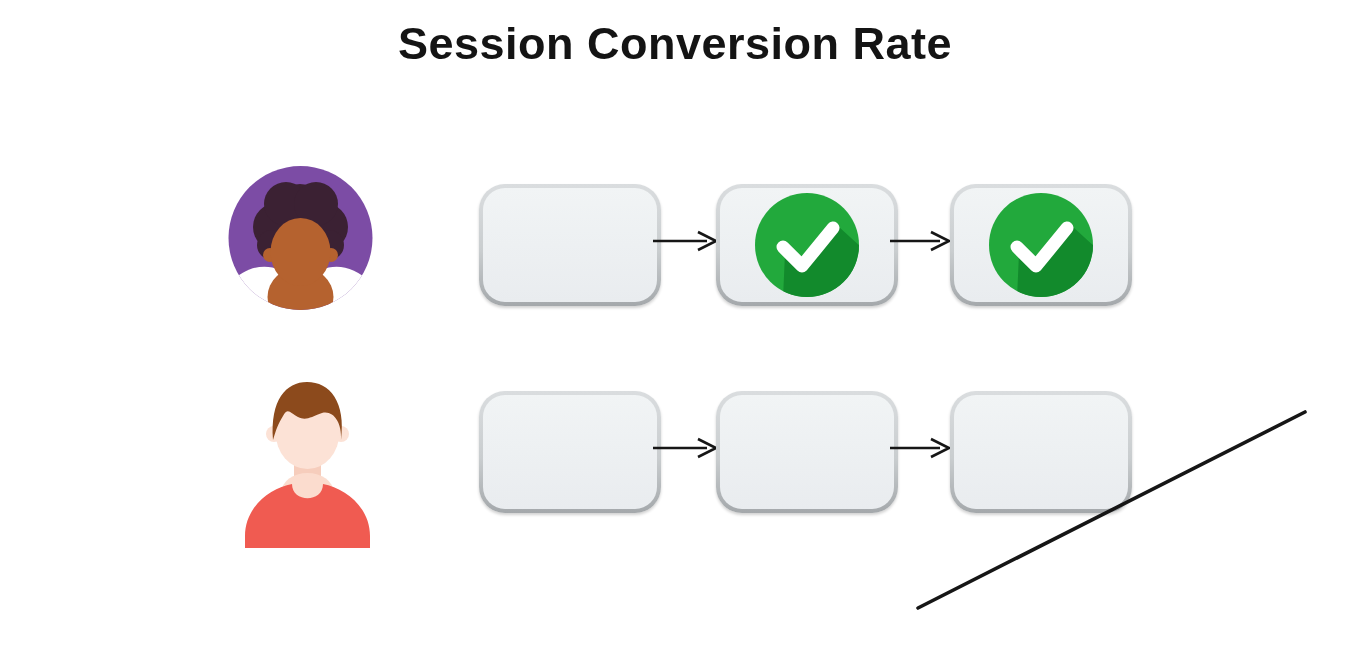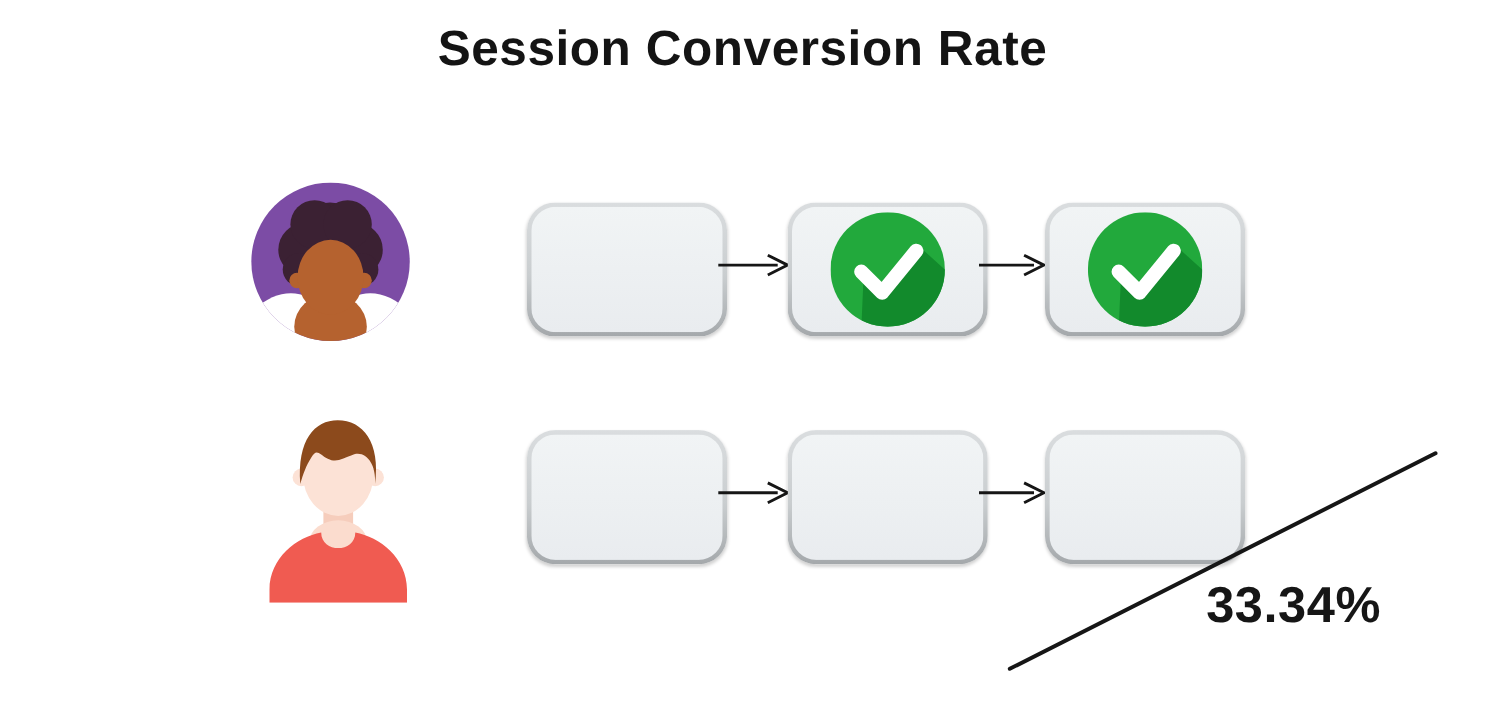--- a/index.html
+++ b/index.html
@@ -134,15 +134,14 @@
     <line x1="2" y1="12" x2="52" y2="12" stroke="#161616" stroke-width="2.6"></line>
     <polyline points="43,3 61,12 43,21" fill="none" stroke="#161616" stroke-width="2.6" stroke-linejoin="miter"></polyline>
   </svg>
 
   <div class="box" style="left:950px;top:391px"></div>
 
   <svg class="trend-svg" style="left:900px;top:400px" width="420" height="220" viewBox="0 0 420 220">
     <line x1="18" y1="208" x2="405" y2="12" stroke="#161616" stroke-width="3.6" stroke-linecap="round"></line>
   </svg>
 
-  <div class="rate-label">33.34%</div>
 
 </div>
 
 </body></html>

